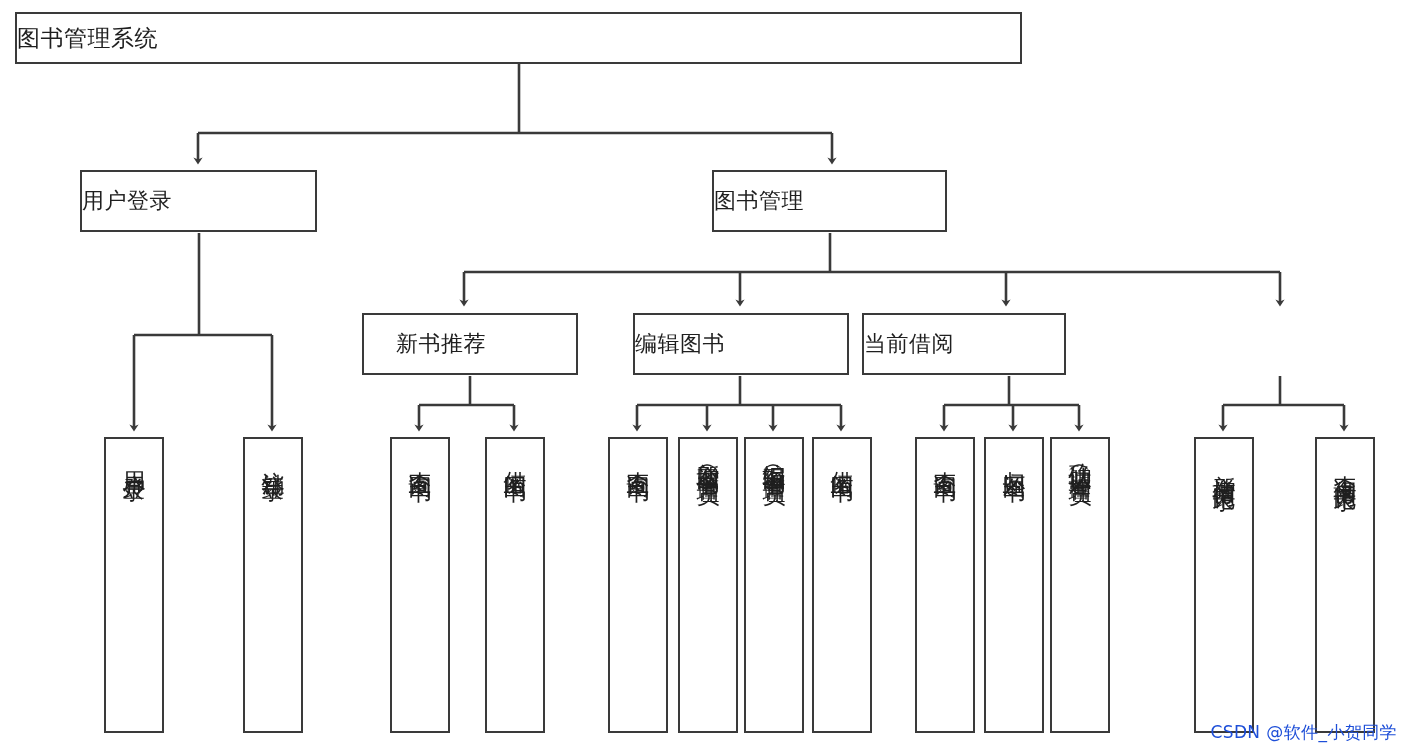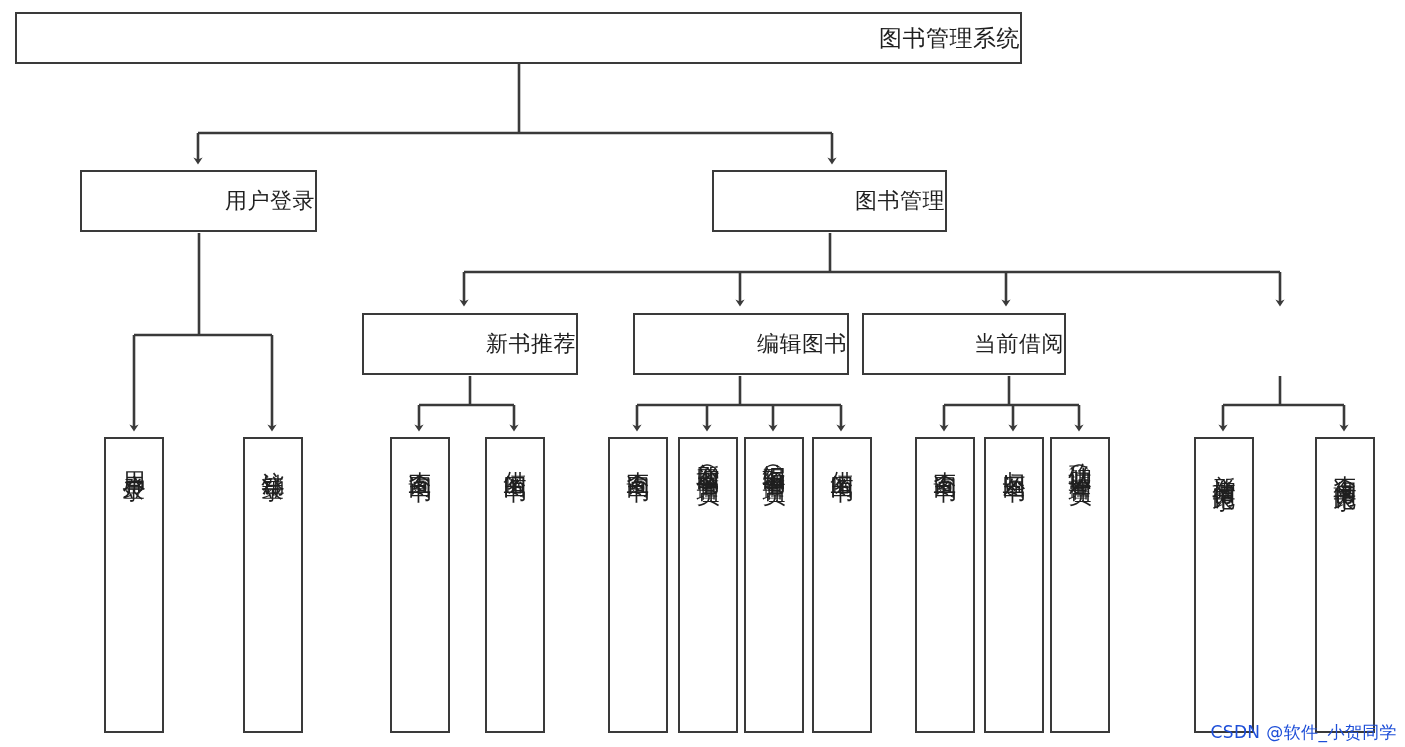--- a/index.html
+++ b/index.html
@@ -16,21 +16,21 @@
     overflow:hidden;
   }
   
   .node{
     position:absolute;
     box-sizing:border-box;
     background:#ffffff;
     border:2.5px solid #3a3a3a;
     display:flex;
     align-items:center;
-    justify-content:flex-end;
+    justify-content:flex-start;
     text-align:center;
   }
   .node .lbl{
     display:block;
     line-height:1.15;
     letter-spacing:0.5px;
     color:#1f1f1f;
   }
   
   .node.horiz .lbl{
@@ -130,21 +130,21 @@
   </div>
 
   <div class="node horiz" style="left:80px;top:170px;width:237px;height:62px;">
     <span class="lbl">用户登录</span>
   </div>
 
   <div class="node horiz" style="left:712px;top:170px;width:235px;height:62px;">
     <span class="lbl">图书管理</span>
   </div>
 
-  <div class="node horiz" style="left:362px;top:313px;width:216px;height:62px;">
+  <div class="node horiz" style="left:362px;top:313px;width:216px;height:62px;padding-left:32px;">
     <span class="lbl">新书推荐</span>
   </div>
 
   <div class="node horiz" style="left:633px;top:313px;width:216px;height:62px;">
     <span class="lbl">编辑图书</span>
   </div>
 
   <div class="node horiz" style="left:862px;top:313px;width:204px;height:62px;">
     <span class="lbl">当前借阅</span>
   </div>

